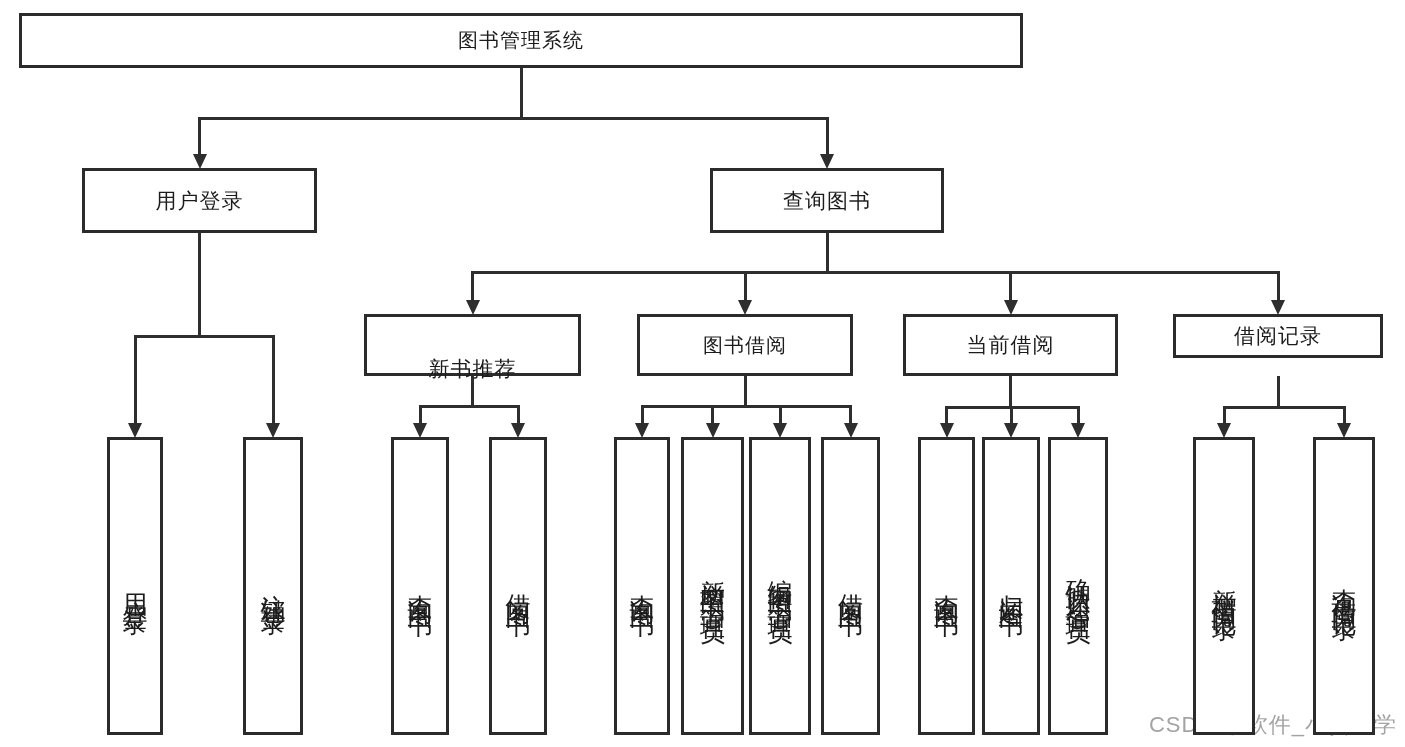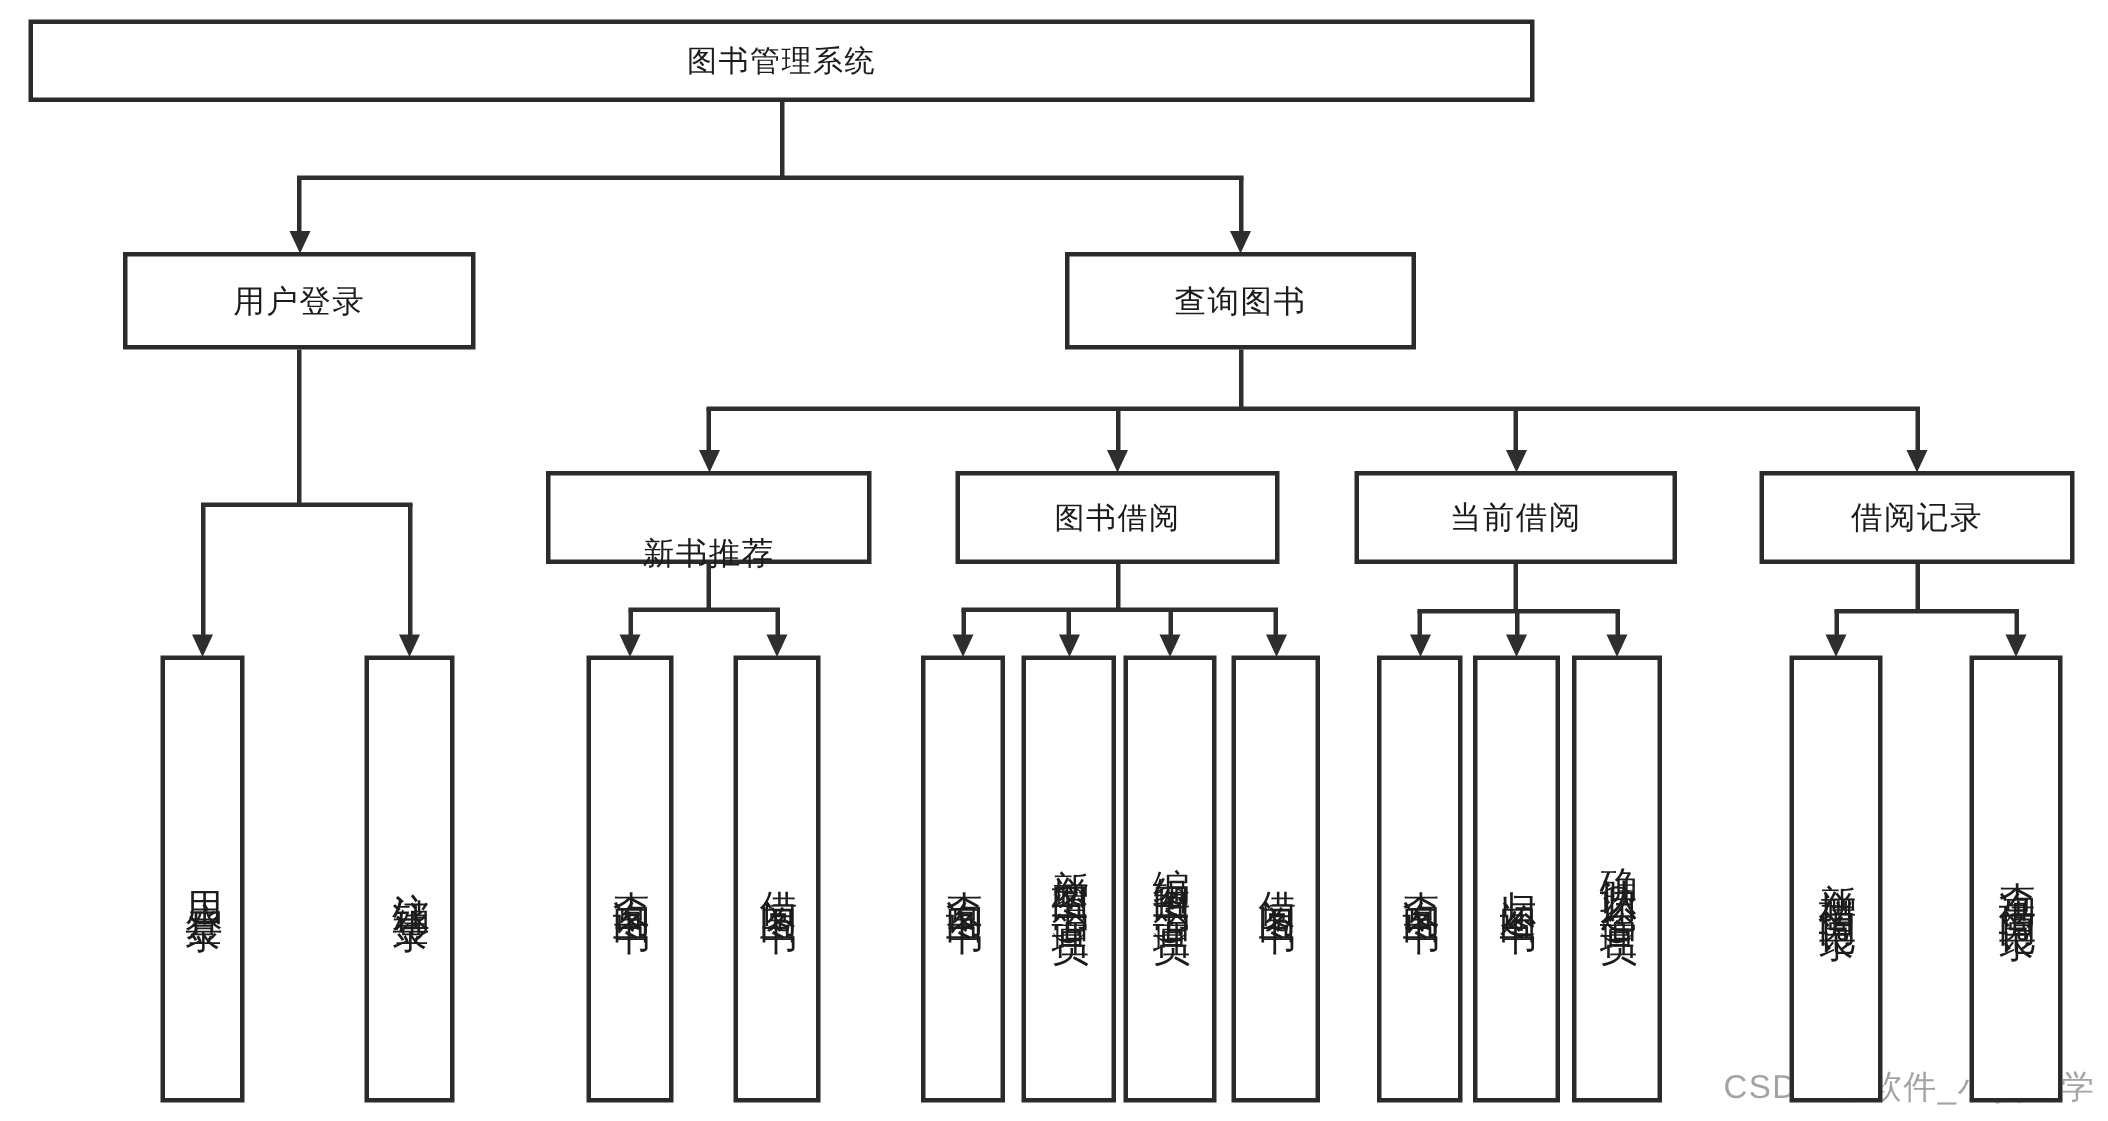--- a/index.html
+++ b/index.html
@@ -77,21 +77,21 @@
     </div>
     <div class="node" style="left: 364px; top: 314px; width: 217px; height: 62px;">
       <span class="label" style="font-size: 21px; margin-top: 48px;">新书推荐</span>
     </div>
     <div class="node" style="left: 637px; top: 314px; width: 216px; height: 62px;">
       <span class="label" style="font-size: 20px;">图书借阅</span>
     </div>
     <div class="node" style="left: 903px; top: 314px; width: 215px; height: 62px;">
       <span class="label" style="font-size: 21px;">当前借阅</span>
     </div>
-    <div class="node" style="left: 1173px; top: 314px; width: 210px; height: 62px;">
+    <div class="node" style="left: 1173px; top: 314px; width: 210px; height: 44px;">
       <span class="label" style="font-size: 21px;">借阅记录</span>
     </div>
     <div class="node vertical" style="left: 107px; top: 437px; width: 56px; height: 298px;">
       <span class="label" style="font-size: 25px;">用户登录</span>
     </div>
     <div class="node vertical" style="left: 243px; top: 437px; width: 60px; height: 298px;">
       <span class="label" style="font-size: 25px;">注销登录</span>
     </div>
     <div class="node vertical" style="left: 391px; top: 437px; width: 58px; height: 298px;">
       <span class="label" style="font-size: 25px;">查询图书</span>

